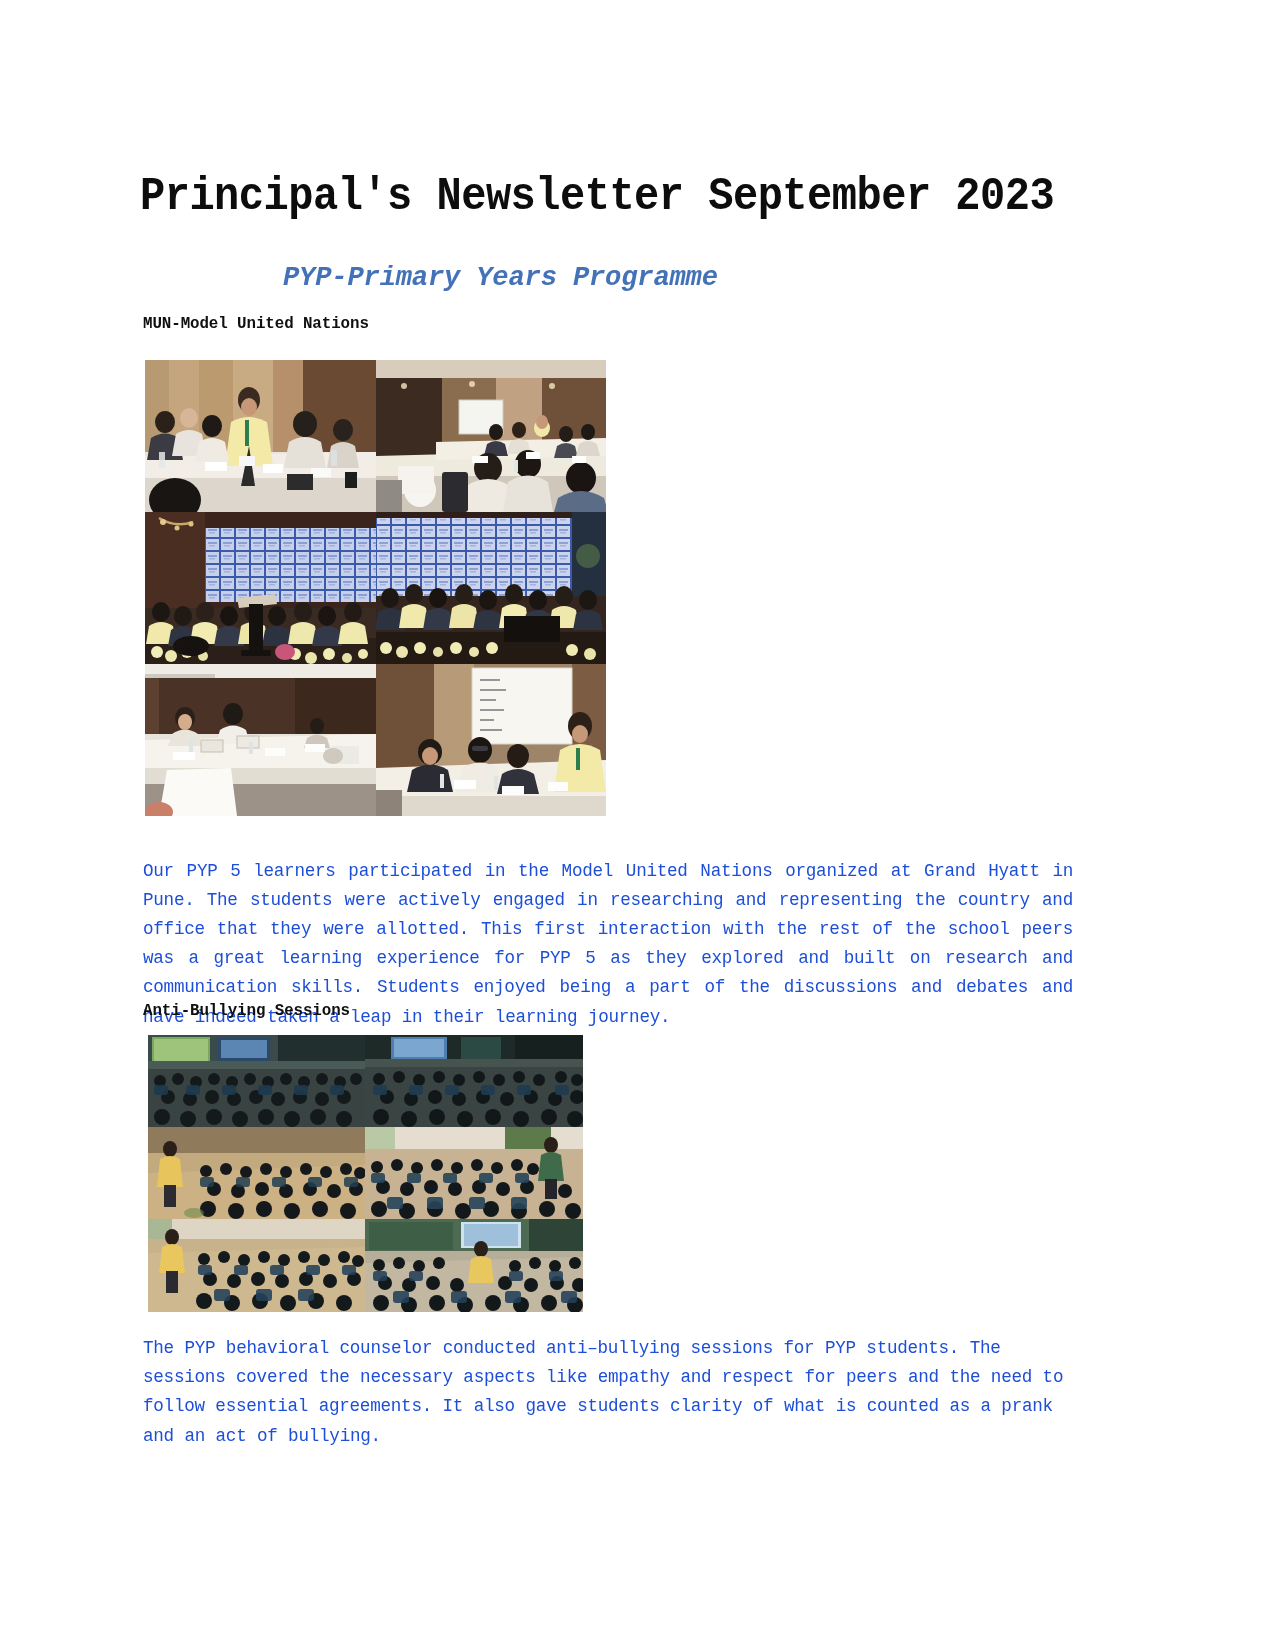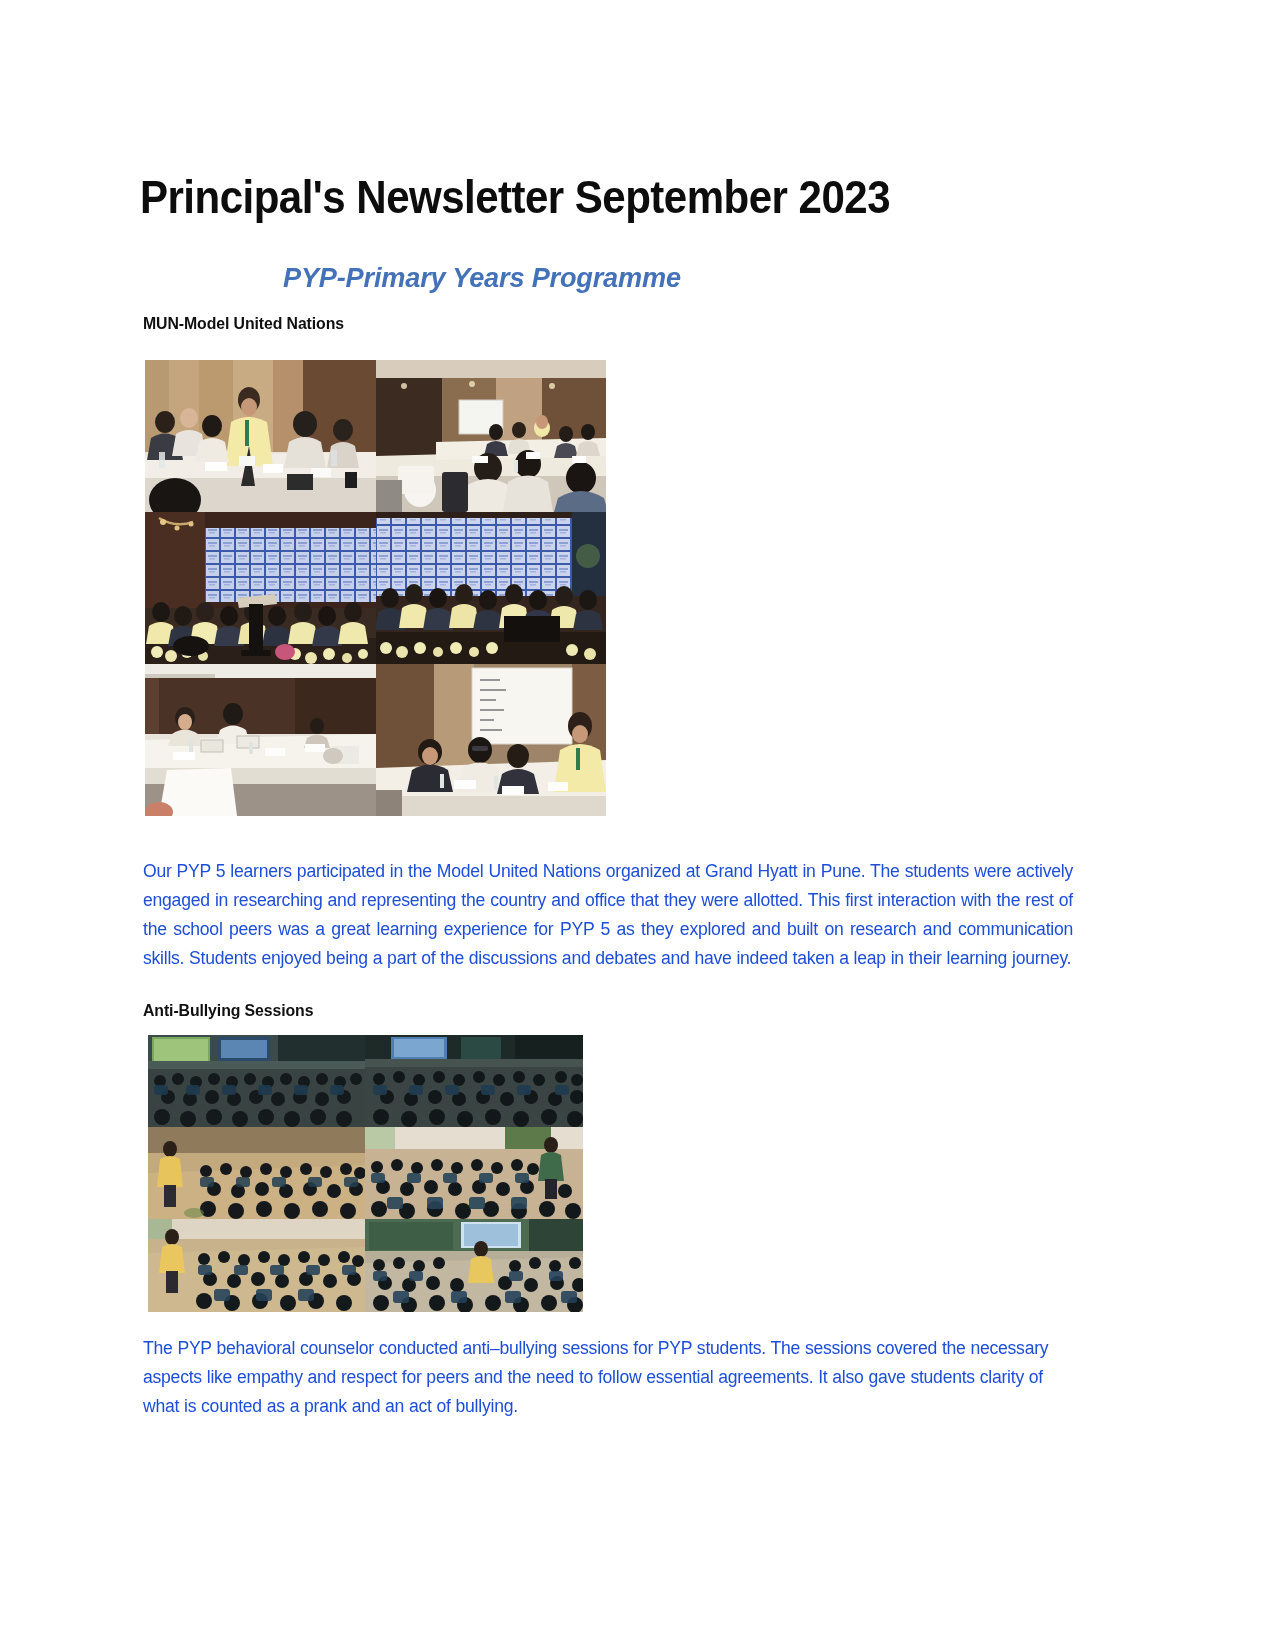--- a/index.html
+++ b/index.html
@@ -16,20 +16,21 @@
     position: relative;
   }
 
   .page {
     position: relative;
     width: 1275px;
     height: 1650px;
     background: #ffffff;
     box-sizing: border-box;
     padding: 0 88px;
+    font-family: Liberation Mono, monospace;
   }
 
   
   .doc-title {
     position: absolute;
     left: 140px;
     top: 141px;
     width: 1000px;
     font-size: 47px;
     font-weight: 700;

